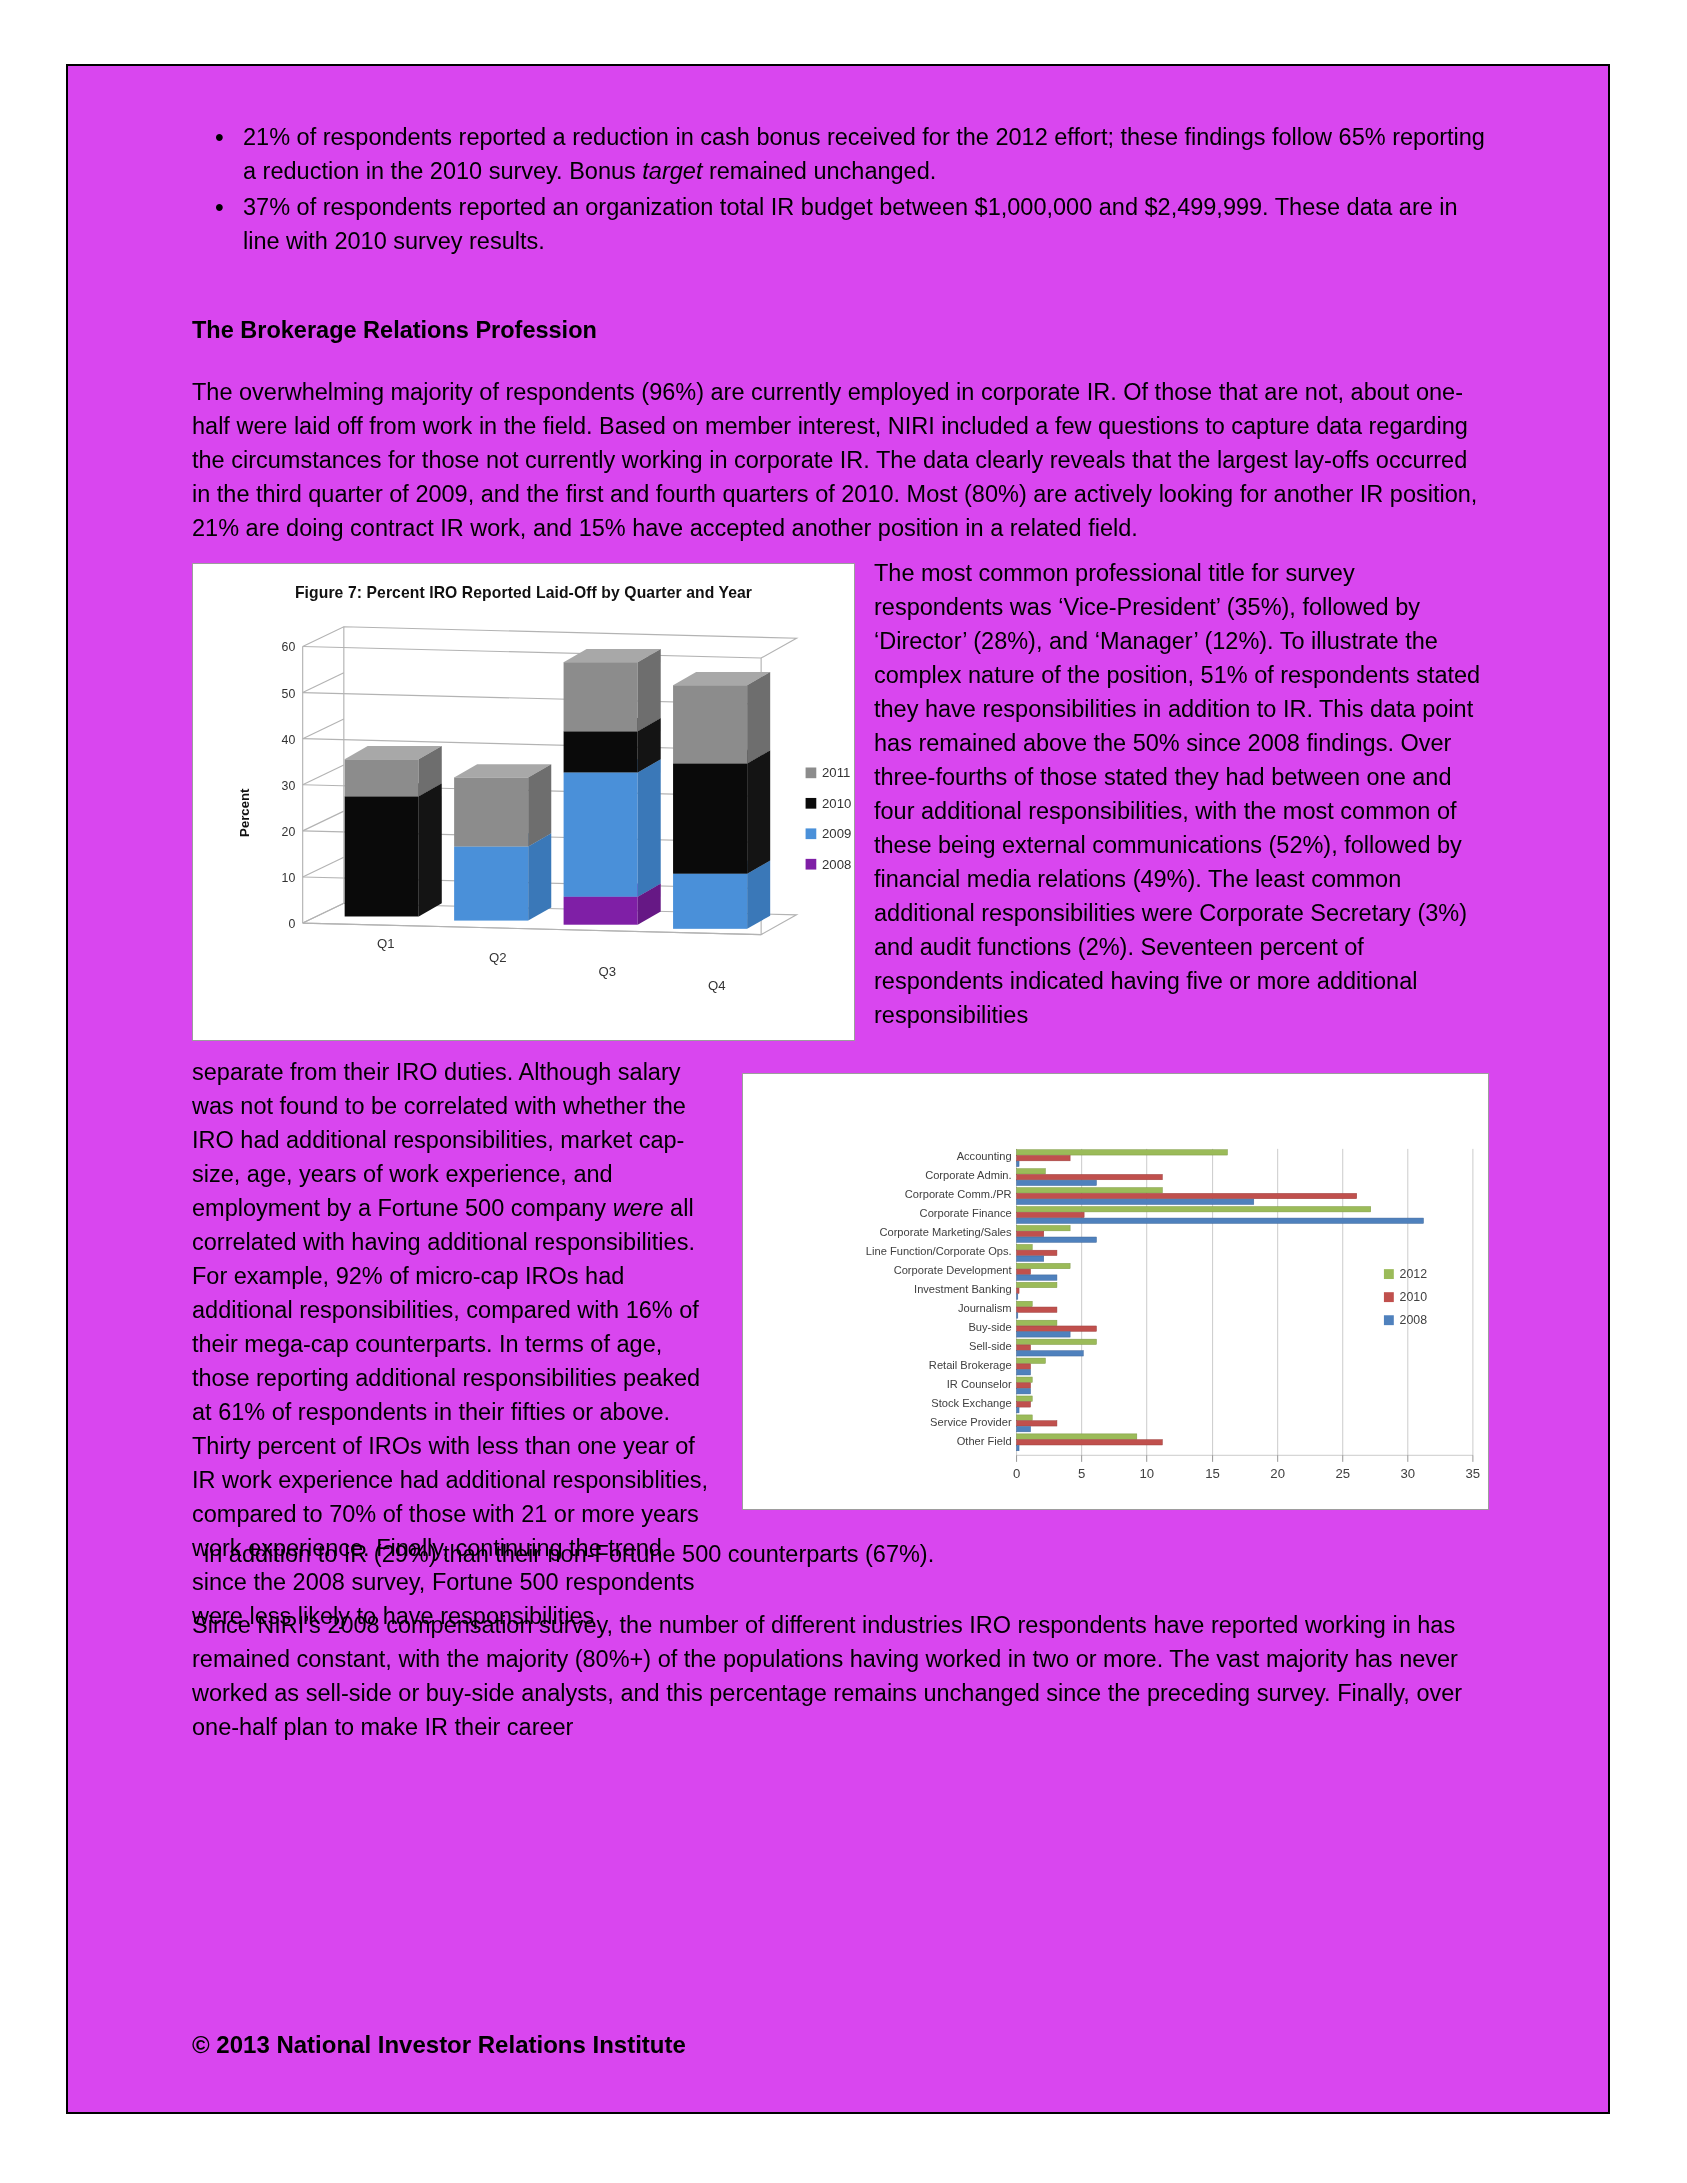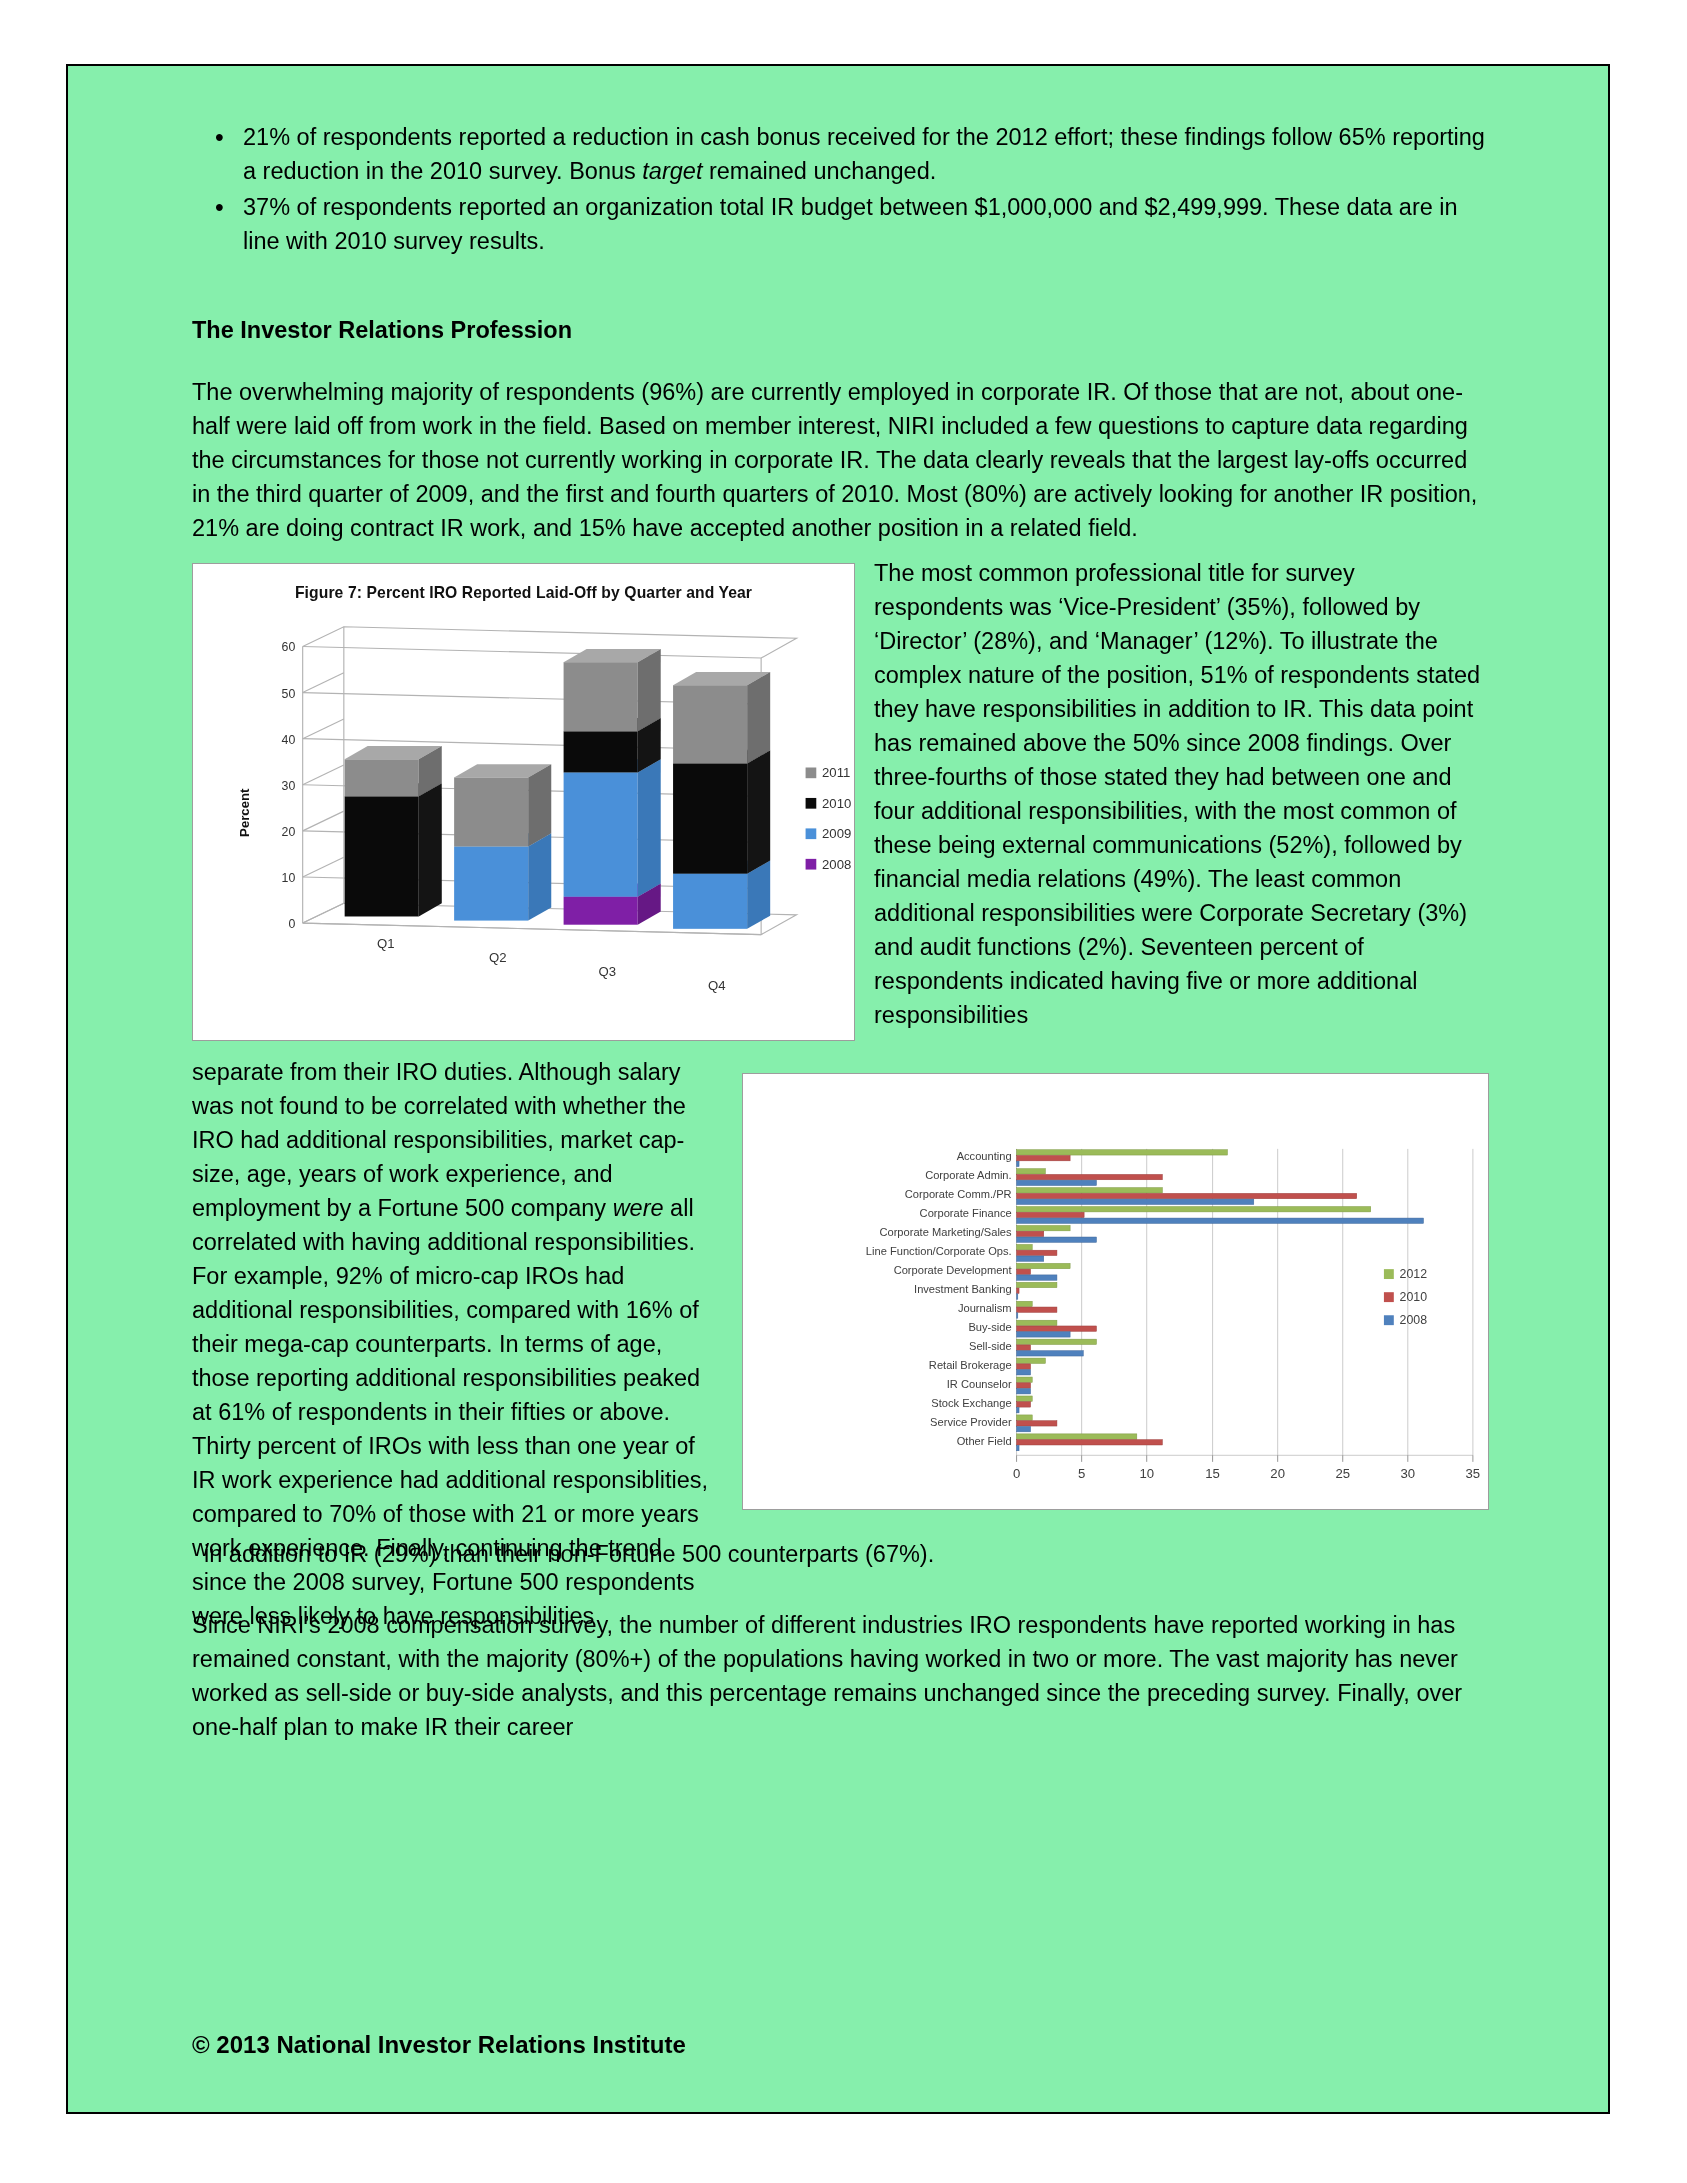--- a/index.html
+++ b/index.html
@@ -16,21 +16,21 @@
     overflow: hidden;
   }
   .page {
     position: absolute;
     left: 66px;
     top: 64px;
     width: 1544px;
     height: 2050px;
     border: 2.5px solid #000;
     box-sizing: border-box;
-    background: #86efac;
+    background: #d946ef;
   }
   .content {
     position: absolute;
     left: 124px;
     top: 54px;
     width: 1298px;
   }
 
   
   ul.bullets {
@@ -173,21 +173,21 @@
 <div class="page">
   <div class="content">
 
     <ul class="bullets">
       <li>
         <span>21% of respondents reported a reduction in cash bonus received for the 2012 effort; these findings follow 65% reporting a reduction in the 2010 survey. Bonus </span><span class="em-italic">target</span><span> remained unchanged.</span>
       </li>
       <li>37% of respondents reported an organization total IR budget between $1,000,000 and $2,499,999. These data are in line with 2010 survey results.</li>
     </ul>
 
-    <h2 class="section-heading">The Investor Relations Profession</h2>
+    <h2 class="section-heading">The Brokerage Relations Profession</h2>
 
     <p class="body-text">The overwhelming majority of respondents (96%) are currently employed in corporate IR. Of those that are not, about one-half were laid off from work in the field. Based on member interest, NIRI included a few questions to capture data regarding the circumstances for those not currently working in corporate IR. The data clearly reveals that the largest lay-offs occurred in the third quarter of 2009, and the first and fourth quarters of 2010. Most (80%) are actively looking for another IR position, 21% are doing contract IR work, and 15% have accepted another position in a related field.</p>
 
     <div class="row-fig7">
 
       <div class="fig7-box">
         <div class="fig7-title">Figure 7: Percent IRO Reported Laid-Off by Quarter and Year</div>
         <div class="fig7-plot">
           <svg width="663" height="428" viewBox="0 0 805 520">
             <defs>

